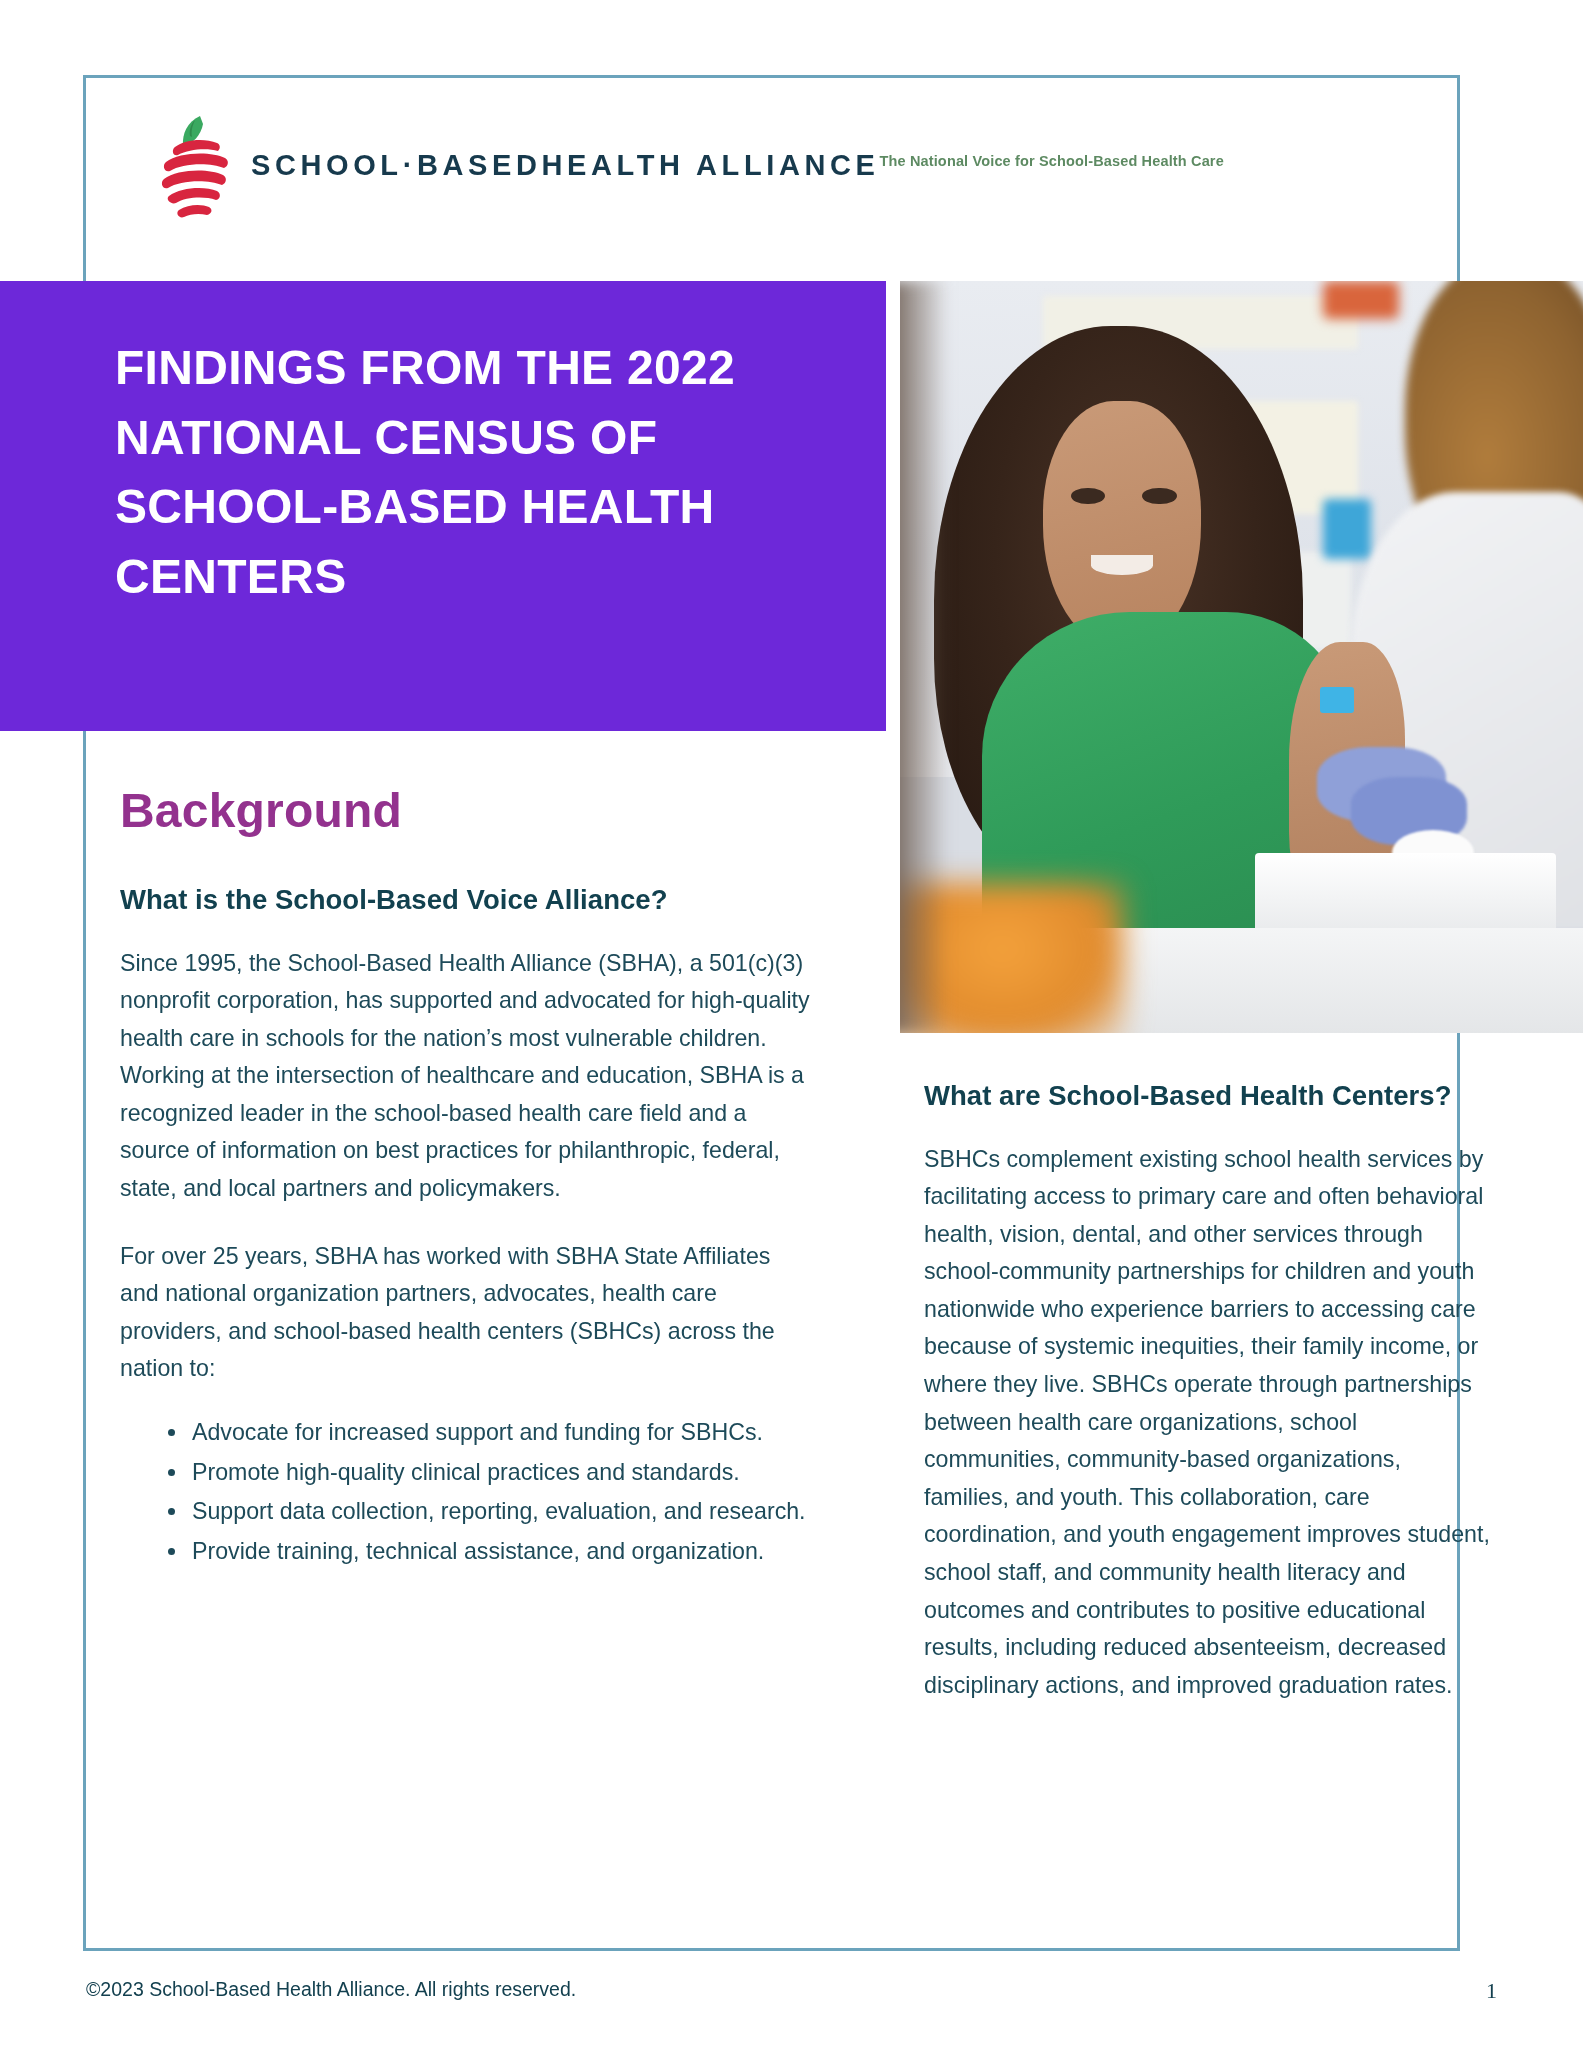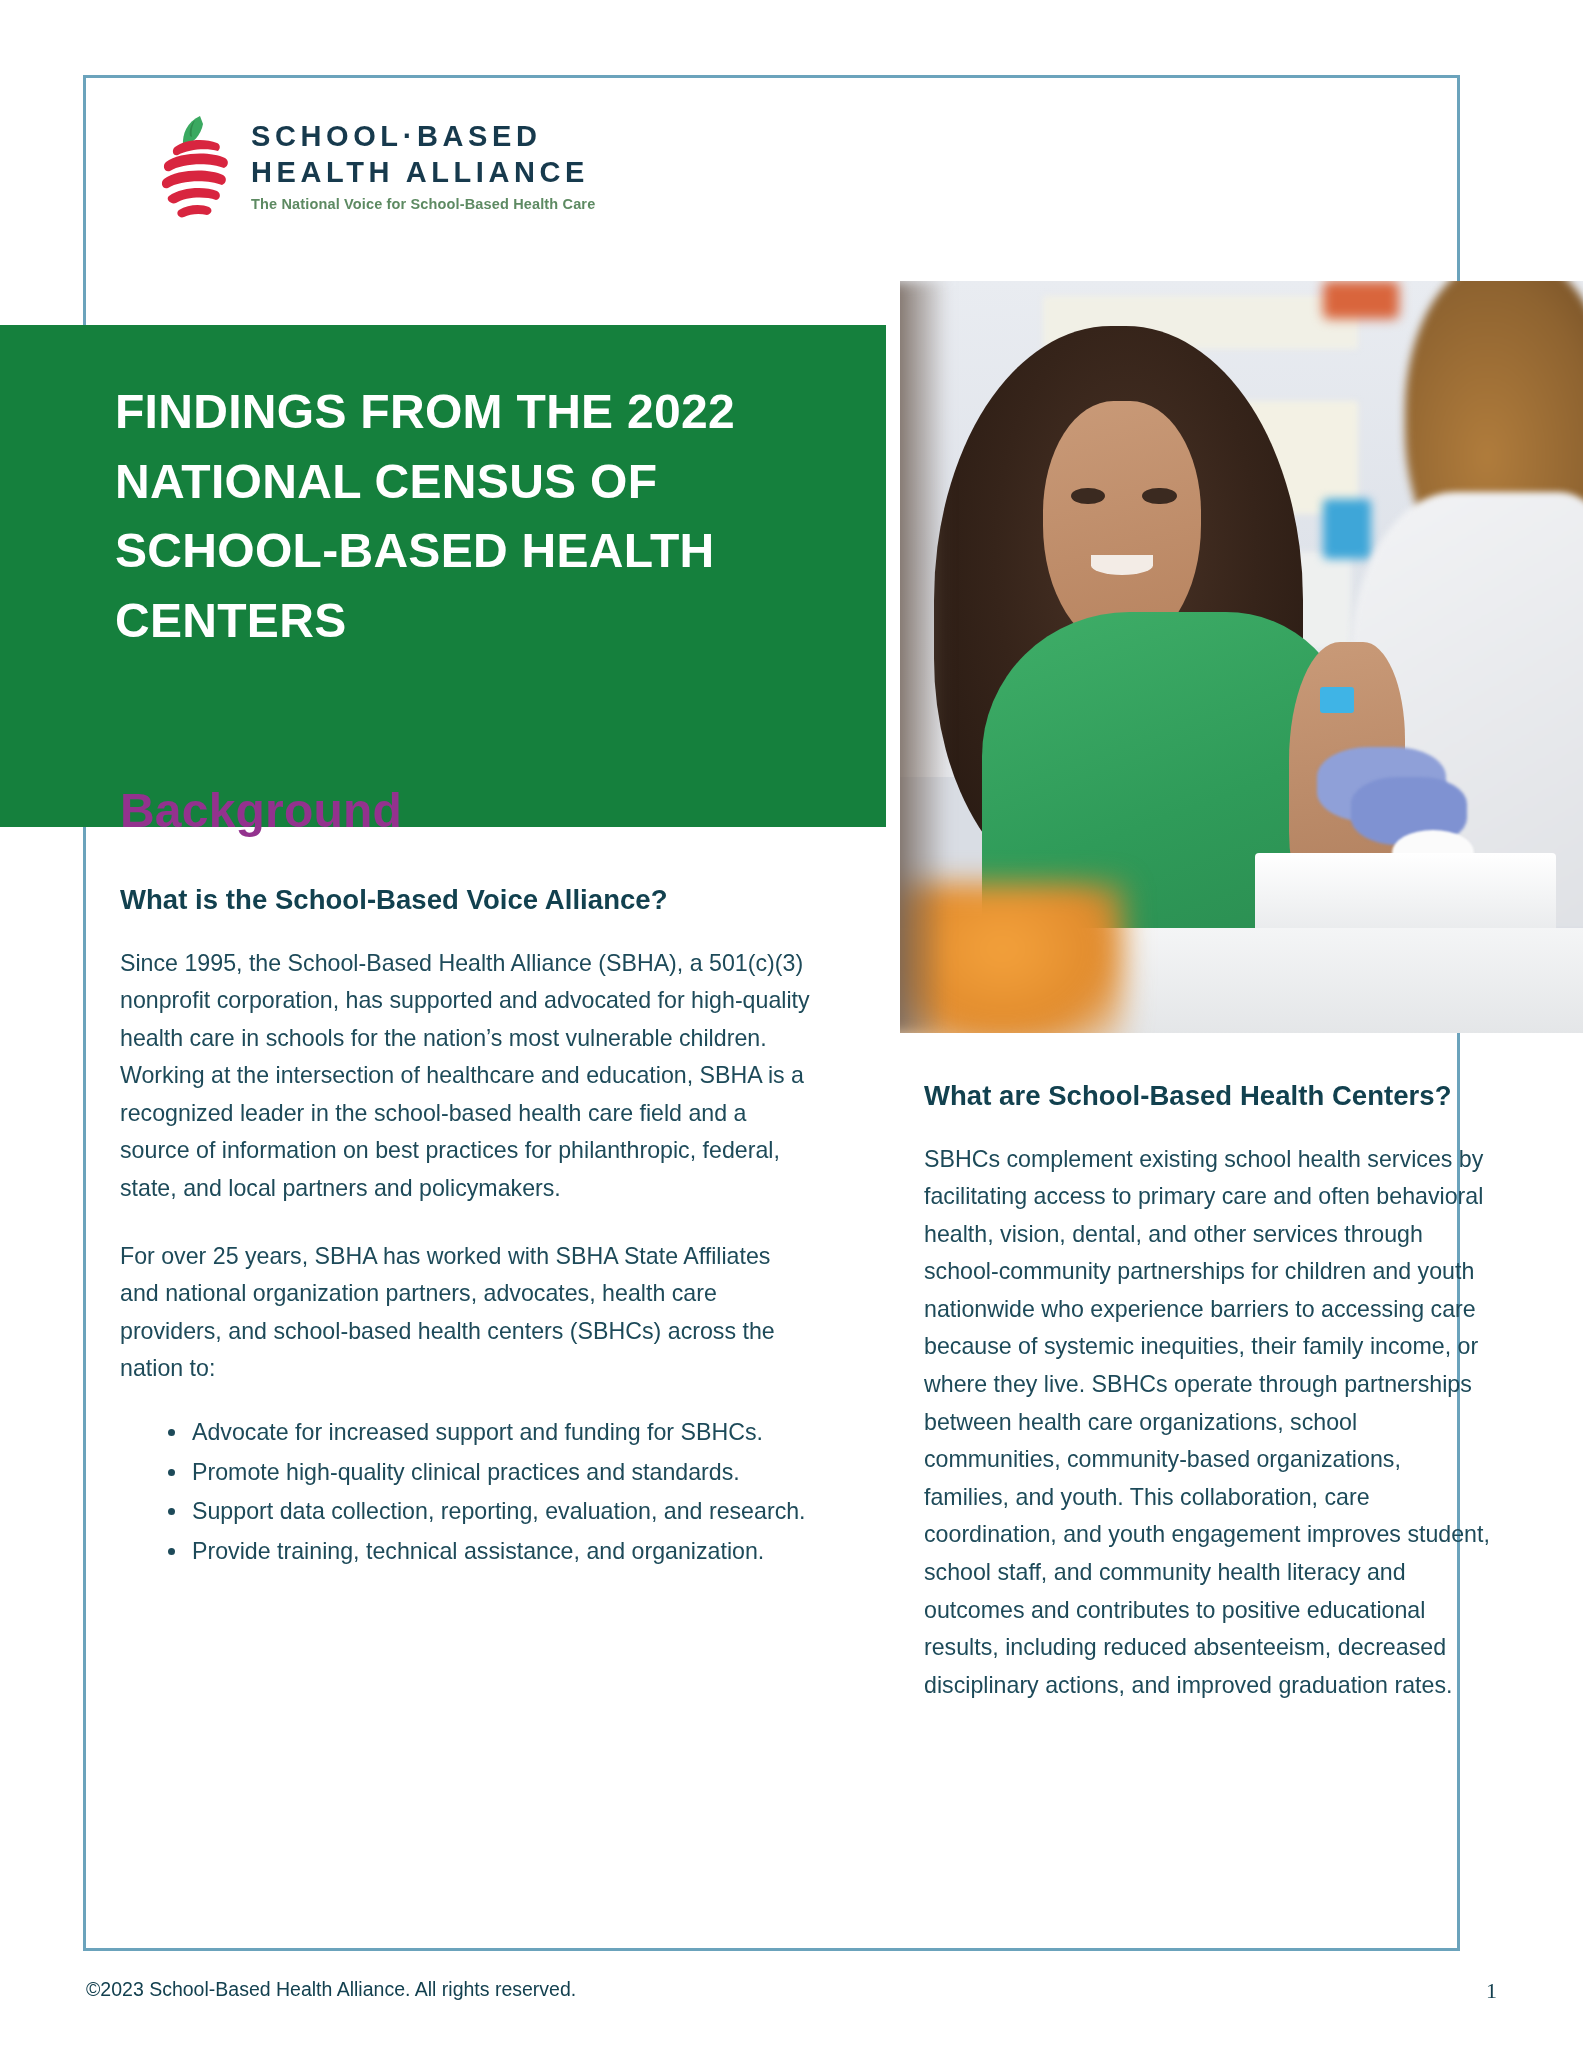--- a/index.html
+++ b/index.html
@@ -42,21 +42,21 @@
   }
   .logo-mark {
     width: 92px;
     height: 112px;
     flex: 0 0 92px;
     position: relative;
   }
   .logo-words {
     margin-left: 14px;
     display: flex;
-    flex-direction: column;
+    flex-direction: row;
     justify-content: center;
   }
   .logo-line1, .logo-line2 {
     font-family: "Liberation Sans", sans-serif;
     font-weight: bold;
     font-size: 29px;
     letter-spacing: 4.6px;
     color: #173a4d;
     line-height: 1.24;
     white-space: nowrap;
@@ -78,25 +78,24 @@
     top: 281px;
     width: 1583px;
     height: 502px;
     z-index: 6;
   }
   .title-panel {
     position: absolute;
     left: 0;
     top: 0;
     width: 886px;
-    height: 502px;
-    background: #15803d;
+    height: 450px;
+    background: #6d28d9;
     box-sizing: border-box;
     padding: 52px 60px 0 115px;
-    margin-top: 44px;
   }
   .doc-title {
     font-family: "Liberation Sans", sans-serif;
     font-weight: bold;
     font-size: 48px;
     line-height: 1.45;
     color: #ffffff;
     letter-spacing: 0.3px;
     margin: 0;
   }

